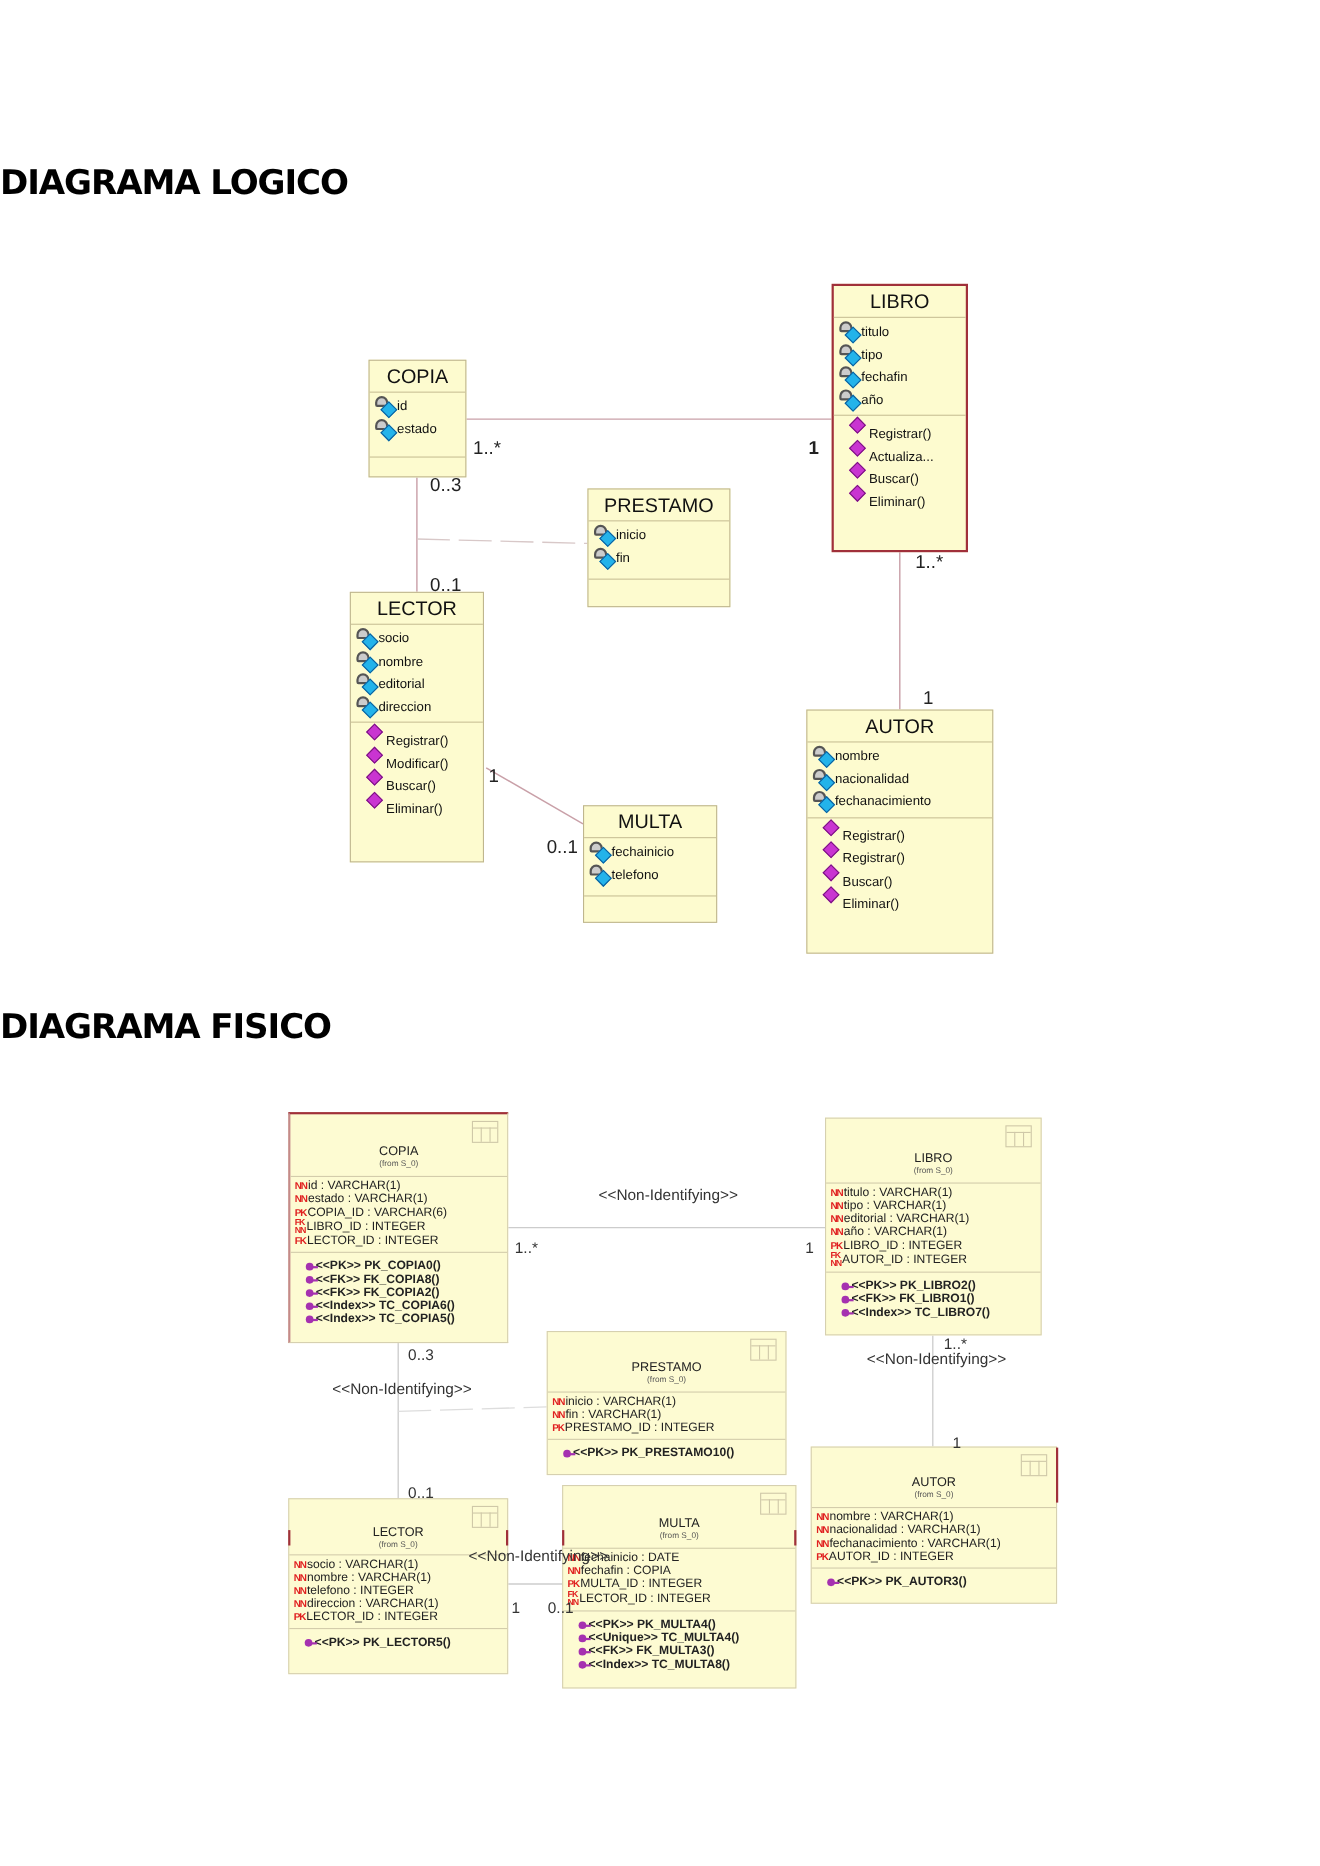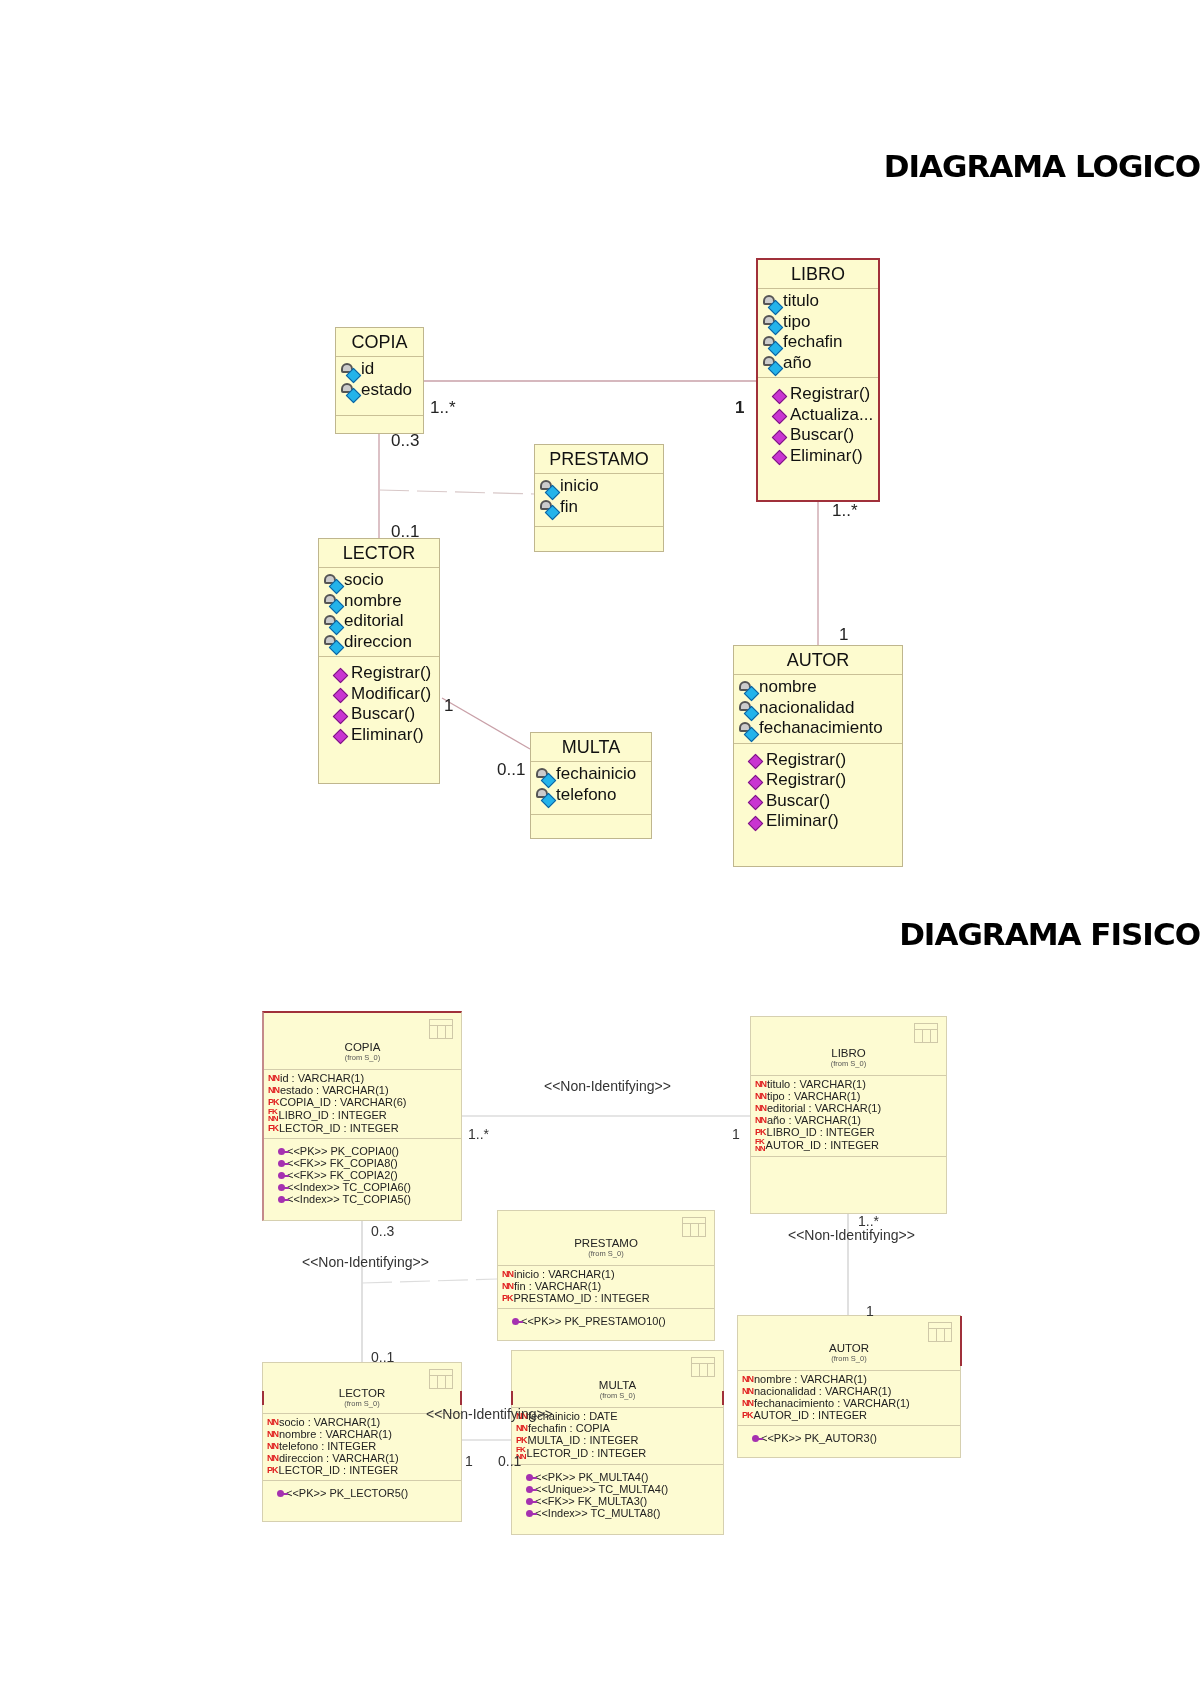--- a/index.html
+++ b/index.html
@@ -1,45 +1,45 @@
 <!DOCTYPE html>
 <html><head>
 <meta charset="utf-8">
 <style>
   html, body { margin:0; padding:0; background:#ffffff; }
   body { width:1200px; height:1696px; position:relative; overflow:hidden; font-family:"Liberation Sans", sans-serif; color:#111; }
-  .title { position:absolute; left:0; width:1200px; text-align:right; font-family:"DejaVu Sans", sans-serif; font-weight:bold; font-size:31px; letter-spacing:-1px; color:#000; }
+  .title { position:absolute; left:0; width:1200px; text-align:left; font-family:"DejaVu Sans", sans-serif; font-weight:bold; font-size:31px; letter-spacing:-1px; color:#000; }
   svg.lines { position:absolute; left:0; top:0; width:1200px; height:1696px; pointer-events:none; }
   .lbl { position:absolute; font-size:17px; color:#222; white-space:nowrap; }
   .lbl.bold { font-weight:bold; }
   .lbl.small { font-size:14px; color:#333; }
 
   
   .cls { position:absolute; background:#fdfbcf; border:1px solid #bfb68e; box-sizing:border-box; }
   .cls.selected { border-color:#a0303a; border-width:2px; }
   .cls .cname { text-align:center; font-size:18px; padding:4px 0 3px; border-bottom:1px solid #c9c096; }
   .cls .attrs { padding:2px 4px 4px; border-bottom:1px solid #c9c096; }
   .cls .ops { padding:6px 4px 4px 14px; }
-  .row { font-size:17px; line-height:20.5px; white-space:nowrap; display:flex; align-items:flex-end; }
+  .row { font-size:12px; line-height:20.5px; white-space:nowrap; display:flex; align-items:flex-start; }
   .ico-attr { display:inline-block; width:20px; height:18px; position:relative; margin-right:1px; flex:none; }
   .ico-attr .lock { position:absolute; left:1px; top:1px; width:12px; height:10px; border:2px solid #555; border-radius:6px 6px 2px 2px; background:#ccc; box-sizing:border-box; }
   .ico-attr .gem { position:absolute; left:8px; top:8px; width:9px; height:9px; background:#23b3ea; transform:rotate(45deg); border:1px solid #0c5f9e; }
   .ico-op { display:inline-block; width:9px; height:9px; background:#c934d1; transform:rotate(45deg); margin:0 5px 0 2px; border:1px solid #7a1480; flex:none; position:relative; top:-3px; }
 
   
   .tbl { position:absolute; background:#fdfbd2; border:1px solid #d6d0b0; box-sizing:border-box; font-size:11px; color:#222; }
   .tbl.redtop { border-top:2px solid #a0303a; border-left:2px solid #c48a8a; }
   .tbl .head { position:relative; text-align:center; border-bottom:1px solid #d3ccab; }
   .tbl .head .tname { font-size:11.5px; }
   .tbl .head .from { font-size:7.5px; color:#555; }
   .tbl .tico { position:absolute; right:8px; top:6px; width:24px; height:20px; border:1px solid #cfc8a8; box-sizing:border-box; }
   .tbl .tico:before { content:""; position:absolute; left:0; right:0; top:5px; border-top:1px solid #cfc8a8; }
   .tbl .tico:after { content:""; position:absolute; top:5px; bottom:0; left:7px; width:7px; border-left:1px solid #cfc8a8; border-right:1px solid #cfc8a8; }
   .tbl .cols { padding:2px 4px 4px; border-bottom:1px solid #d3ccab; }
-  .tbl .idx { padding:6px 6px 4px 14px; }
+  .tbl .idx { padding:6px 6px 4px 14px;font-weight:bold; }
   .crow { white-space:nowrap; line-height:12px; font-size:11px; display:flex; align-items:center; }
   .key { color:#e02020; font-weight:bold; font-size:9px; margin-right:1px; letter-spacing:-1px; }
   .key.stack { display:inline-flex; flex-direction:column; line-height:7px; font-size:8px; }
   .irow { white-space:nowrap; line-height:12px; font-size:11px; display:flex; align-items:center; }
   .kicon { display:inline-block; width:7px; height:7px; background:#a531b0; border-radius:50%; margin-right:2px; position:relative; flex:none; }
   .kicon:after { content:""; position:absolute; left:5px; top:3px; width:6px; height:2px; background:#a531b0; }
   .sidebar-mark { position:absolute; width:2px; background:#a0303a; }
 </style>
 </head>
 <body>
@@ -363,20 +363,34 @@
         <span>LIBRO_ID : INTEGER</span>
       </div>
     <div class="crow">
         <span class="key stack">
           <span>FK</span>
           <span>NN</span>
         </span>
         <span>AUTOR_ID : INTEGER</span>
       </div>
   </div>
+  <div class="idx">
+    <div class="irow">
+        <span class="kicon"></span>
+        <span>&lt;&lt;PK&gt;&gt; PK_LIBRO2()</span>
+      </div>
+    <div class="irow">
+        <span class="kicon"></span>
+        <span>&lt;&lt;FK&gt;&gt; FK_LIBRO1()</span>
+      </div>
+    <div class="irow">
+        <span class="kicon"></span>
+        <span>&lt;&lt;Index&gt;&gt; TC_LIBRO7()</span>
+      </div>
+  </div>
 </div>
 
 <div class="tbl" style="left:497px; top:1210px; width:218px; height:131px;">
   <div class="head" style="height:54px;">
     <span class="tico"></span>
     <div class="tname" style="padding-top:26px;">PRESTAMO</div>
     <div class="from">(from S_0)</div>
   </div>
   <div class="cols">
     <div class="crow">

